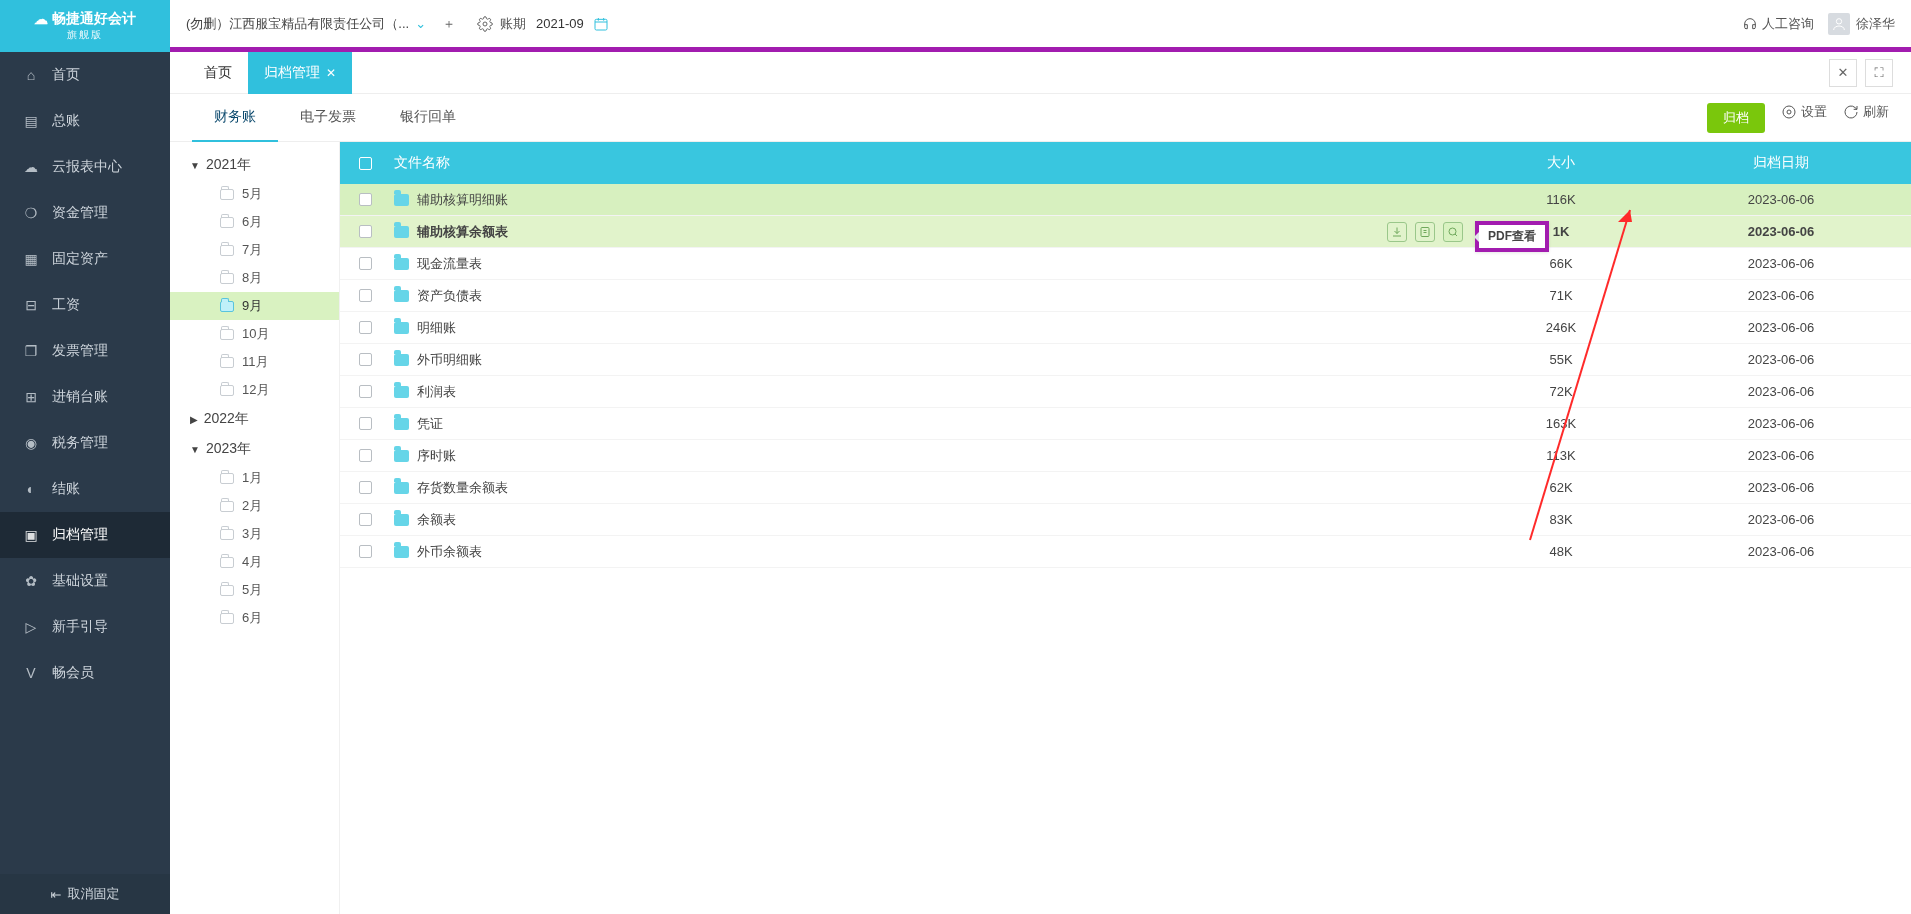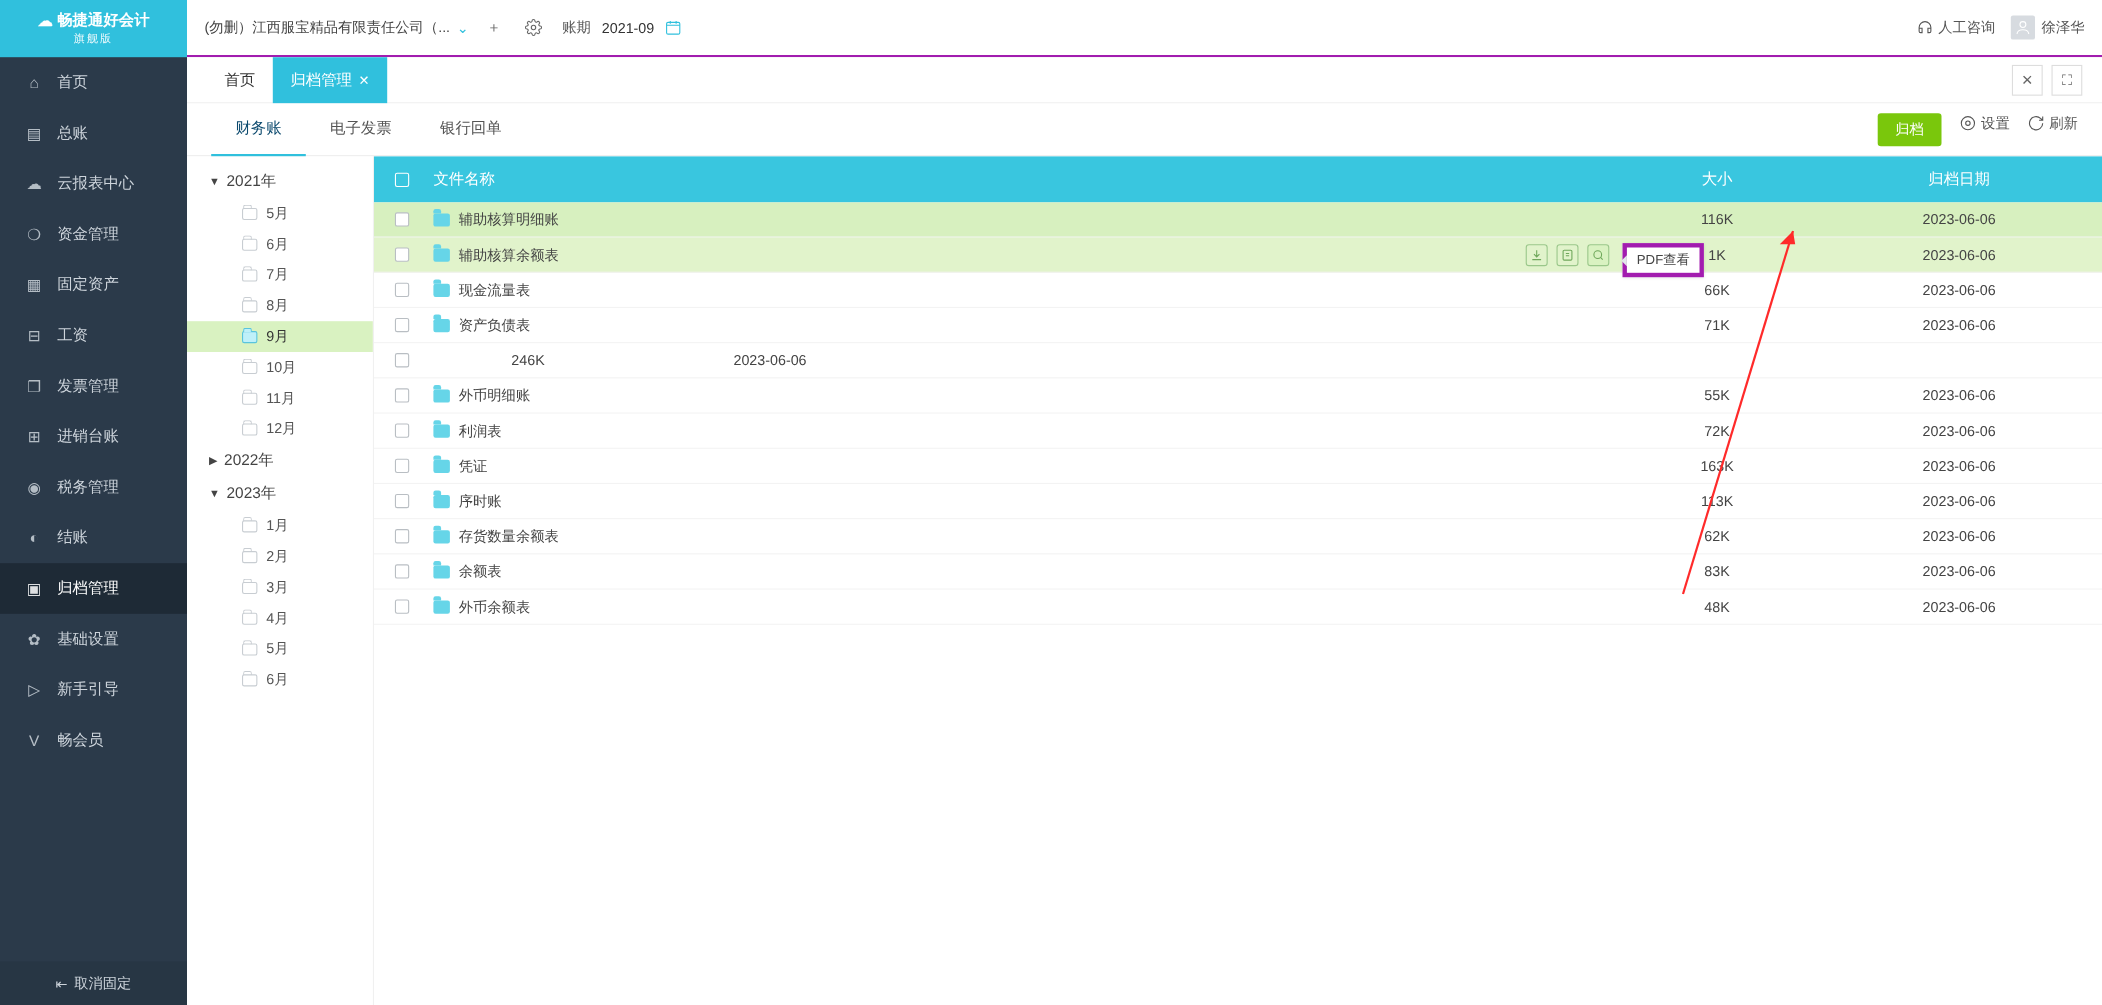--- a/index.html
+++ b/index.html
@@ -7,25 +7,25 @@
 .sidebar { position:absolute; left:0; top:0; width:170px; height:100%; background:#2b3a4a; color:#cdd4db; display:flex; flex-direction:column; }
 .logo-area { height:52px; background:#30c0dd; color:#fff; display:flex; flex-direction:column; align-items:center; justify-content:center; font-size:14px; }
 .logo-area .logo-row { display:flex; align-items:center; gap:4px; font-weight:bold; }
 .logo-area .logo-sub { font-size:10px; letter-spacing:2px; opacity:.9; }
 .nav { flex:1; }
 .nav-item { display:flex; align-items:center; gap:12px; height:46px; padding:0 22px; cursor:pointer; font-size:14px; }
 .nav-item.active { background:#1e2a36; color:#fff; }
 .nav-item .icon { width:18px; height:18px; display:flex; align-items:center; justify-content:center; opacity:.85; }
 .pin-footer { height:40px; display:flex; align-items:center; justify-content:center; gap:6px; font-size:13px; background:#273644; }
 
-.topbar { position:absolute; left:170px; top:0; right:0; height:52px; background:#fff; border-bottom:2px solid #a21caf; display:flex; align-items:center; padding:0 16px; }
+.topbar { position:absolute; left:170px; top:0; right:0; height:52px; background:#fff; border-bottom:5px solid #a21caf; display:flex; align-items:center; padding:0 16px; }
 .company { display:flex; align-items:center; gap:6px; color:#444; cursor:pointer; }
 .company .chev { color:#30c0dd; }
 .top-icon { width:26px; height:26px; display:flex; align-items:center; justify-content:center; cursor:pointer; color:#666; margin-left:10px; }
-.period-label { margin-left:13px; color:#555; }
+.period-label { margin-left:2px; color:#555; }
 .period-value { margin-left:10px; color:#333; }
 .top-right { margin-left:auto; display:flex; align-items:center; gap:14px; color:#555; }
 .avatar { width:22px; height:22px; background:#d7dbe0; border-radius:2px; display:flex; align-items:center; justify-content:center; }
 
 .tabstrip { position:absolute; left:170px; top:52px; right:0; height:42px; background:#fff; border-bottom:1px solid #eee; display:flex; align-items:center; padding:0 18px; }
 .tab { padding:0 16px; height:42px; display:flex; align-items:center; gap:6px; cursor:pointer; font-size:14px; }
 .tab.active { background:#30c0dd; color:#fff; }
 .tabstrip .tab-close-header { margin-left:auto; display:flex; gap:8px; }
 .hdr-btn { width:28px; height:28px; border:1px solid #ddd; display:flex; align-items:center; justify-content:center; cursor:pointer; color:#666; }
 
@@ -48,21 +48,21 @@
 .folder-ico::before { content:""; position:absolute; top:-4px; left:0; width:6px; height:3px; background:inherit; border:1px solid; border-color:inherit; border-bottom:none; border-radius:2px 2px 0 0; }
 
 .file-panel { flex:1; overflow:auto; }
 .file-header { display:flex; align-items:center; background:#39c6df; color:#fff; height:42px; font-size:14px; }
 .file-header .col-chk { width:50px; display:flex; justify-content:center; }
 .file-header .col-name { flex:1; padding-left:4px; }
 .file-header .col-size { width:180px; text-align:center; }
 .file-header .col-date { width:260px; text-align:center; }
 .file-row { display:flex; align-items:center; height:32px; border-bottom:1px solid #f3f3f3; font-size:13px; color:#444; position:relative; }
 .file-row.hi1 { background:#d7f0bf; }
-.file-row.hi2 { background:#e1f3cb; }
+.file-row.hi2 { background:#e1f3cb;font-weight:bold; }
 .file-row .col-chk { width:50px; display:flex; justify-content:center; }
 .file-row .col-name { flex:1; display:flex; align-items:center; gap:8px; padding-left:4px; }
 .file-row .col-size { width:180px; text-align:center; }
 .file-row .col-date { width:260px; text-align:center; }
 .file-ico { width:15px; height:12px; background:#66d5e8; border-radius:2px; position:relative; }
 .file-ico::before { content:""; position:absolute; top:-4px; left:0; width:7px; height:4px; background:#66d5e8; border-radius:2px 2px 0 0; }
 .chk { width:13px; height:13px; border:1px solid #b9bec3; border-radius:2px; background:#fff; cursor:pointer; }
 .hdr-chk { width:13px; height:13px; border:1px solid #fff; border-radius:2px; cursor:pointer; }
 
 .hover-icons { position:absolute; right:448px; top:0; bottom:0; display:flex; align-items:center; gap:8px; }
@@ -371,20 +371,24 @@
               <span class="file-ico"></span>
               <span>资产负债表</span>
             </div>
     <div class="col-size">71K</div>
     <div class="col-date">2023-06-06</div>
           </div>
           <div class="file-row">
             <div class="col-chk">
               <div class="chk"></div>
             </div>
+    <div class="col-name">
+              <span class="file-ico"></span>
+              <span>明细账</span>
+            </div>
     <div class="col-size">246K</div>
     <div class="col-date">2023-06-06</div>
           </div>
           <div class="file-row">
             <div class="col-chk">
               <div class="chk"></div>
             </div>
     <div class="col-name">
               <span class="file-ico"></span>
               <span>外币明细账</span>

